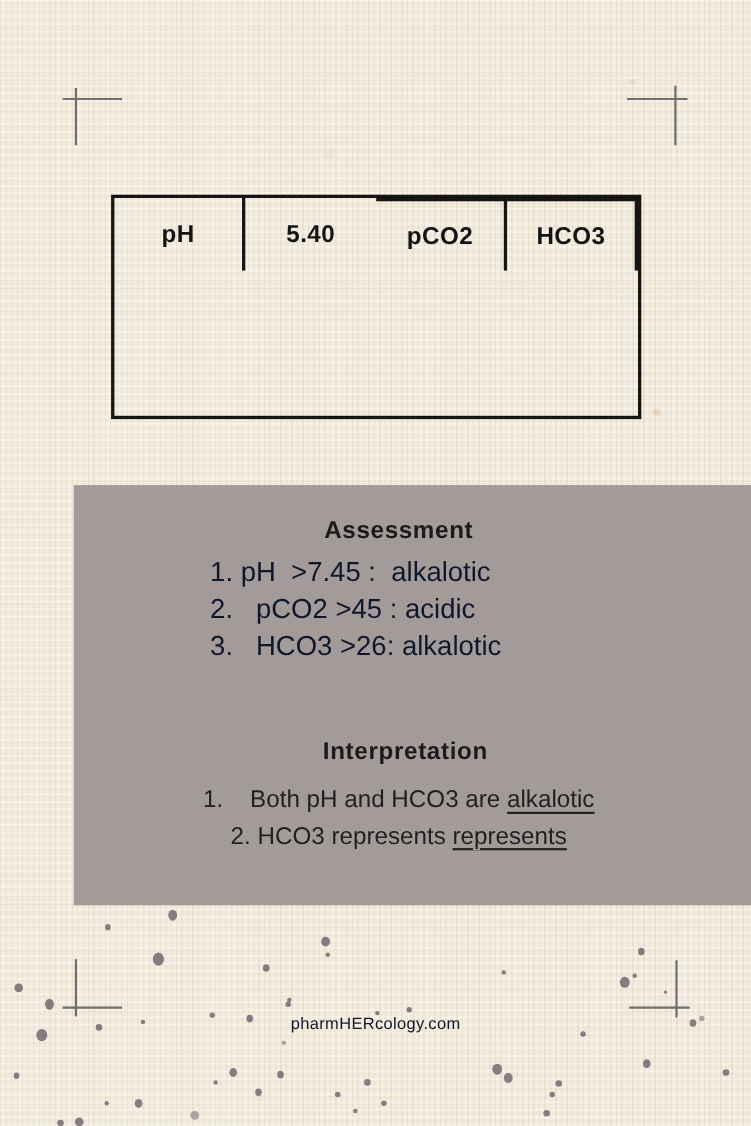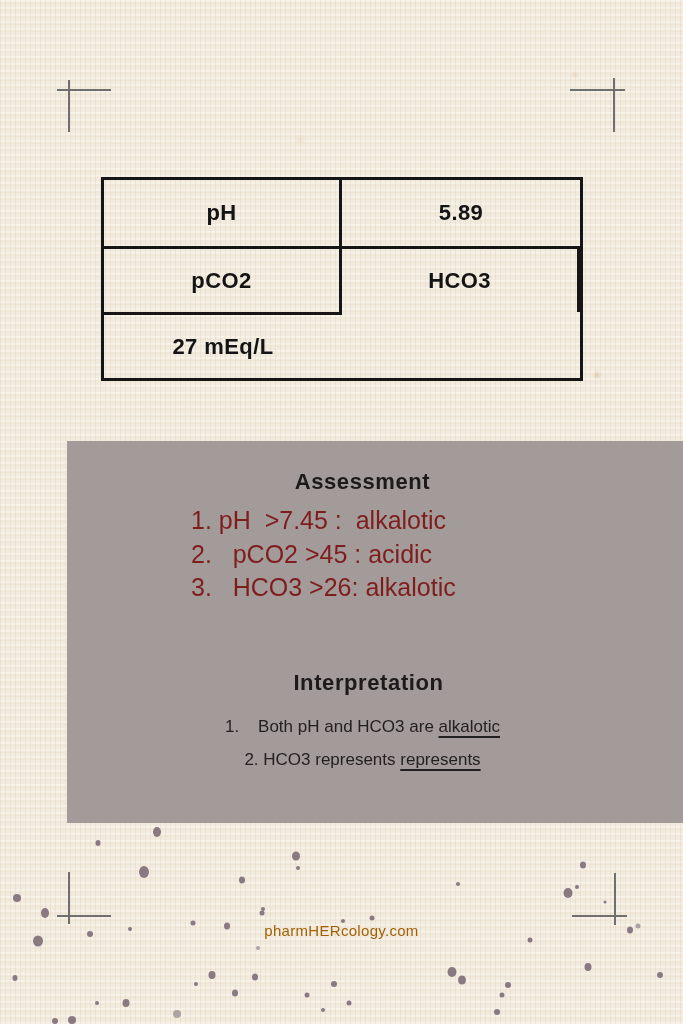--- a/index.html
+++ b/index.html
@@ -18,21 +18,21 @@
       radial-gradient(8px 8px at 120px 640px, rgba(210,180,140,0.15), rgba(210,180,140,0) 70%),
       repeating-linear-gradient(90deg, rgba(203,183,152,0.20) 0 1px, rgba(255,255,255,0) 1px 5px),
       repeating-linear-gradient(180deg, rgba(255,253,248,0.45) 0 1px, rgba(234,221,199,0.28) 3px 4px, rgba(255,255,255,0) 4px 7px);
   }
   .decor-layer{position:absolute;inset:0;z-index:1;pointer-events:none;}
 
   
   .abg-table{
     position:absolute;left:101px;top:177px;width:482px;height:204px;
     box-sizing:border-box;border:3px solid #151515;z-index:2;
-    display:grid;grid-template-columns:1fr 1fr;grid-template-rows:1fr 1fr 1fr;
+    display:grid;grid-template-columns:1fr 1fr 1fr 1fr;grid-template-rows:1fr 1fr 1fr;
   }
   .cell{
     display:flex;align-items:center;justify-content:center;
     font-weight:bold;font-size:22px;letter-spacing:0.4px;color:#141414;
   }
   .cell.col-label{border-right:3px solid #151515;}
   .cell.row-next{border-top:3px solid #151515;}
 
   
   .panel{
@@ -40,37 +40,37 @@
     background:#a39b9a;z-index:2;color:#201e1e;
   }
   .panel-title{
     position:absolute;left:0;right:26px;text-align:center;
     font-weight:bold;font-size:22px;letter-spacing:0.6px;line-height:26px;color:#1c1a1a;
   }
   .title-assessment{top:28px;}
   .title-interpretation{top:229px;margin-left:12px;}
   .assess-list{
     position:absolute;left:124px;top:63px;
-    font-size:25px;line-height:33.5px;color:#7f1d1d;
+    font-size:25px;line-height:33.5px;color:#0f172a;
   }
   .assess-item{white-space:pre;}
   .interp-list{
     position:absolute;left:0;right:26px;top:270px;text-align:center;
-    font-size:17px;line-height:32.5px;color:#211f1f;
+    font-size:22px;line-height:32.5px;color:#211f1f;
   }
   .interp-item .pre{white-space:pre;}
   .interp-item .u{
     text-decoration:underline;
     text-decoration-thickness:2px;
     text-underline-offset:4px;
   }
 
   .footer{
     position:absolute;left:0;width:683px;top:922px;text-align:center;
-    font-size:15px;letter-spacing:0.3px;color:#a16207;z-index:2;
+    font-size:15px;letter-spacing:0.3px;color:#0f172a;z-index:2;
   }
 </style>
 </head>
 <body>
 
 <div class="poster">
 
   <svg class="decor-layer" width="683" height="1024" viewBox="0 0 683 1024">
     <g fill="#7b6a75" opacity="0.88">
       <ellipse cx="157" cy="832" rx="4" ry="5"></ellipse>
@@ -139,24 +139,23 @@
       <line x1="57" y1="916" x2="111" y2="916"></line>
     </g>
     <g>
       <line x1="615" y1="873" x2="615" y2="925"></line>
       <line x1="572" y1="916" x2="627" y2="916"></line>
     </g>
   </svg>
 
   <div class="abg-table">
     <div class="cell col-label">pH</div>
-    <div class="cell">5.89</div>
+    <div class="cell">5.40</div>
     <div class="cell col-label row-next">pCO2</div>
     <div class="cell col-label row-next">HCO3</div>
-    <div class="cell row-next">27 mEq/L</div>
   </div>
 
   <div class="panel">
     <div class="panel-title title-assessment">Assessment</div>
 
     <div class="assess-list">
       <div class="assess-item">1. pH  &gt;7.45 :  alkalotic</div>
       <div class="assess-item">2.   pCO2 &gt;45 : acidic</div>
       <div class="assess-item">3.   HCO3 &gt;26: alkalotic</div>
     </div>

